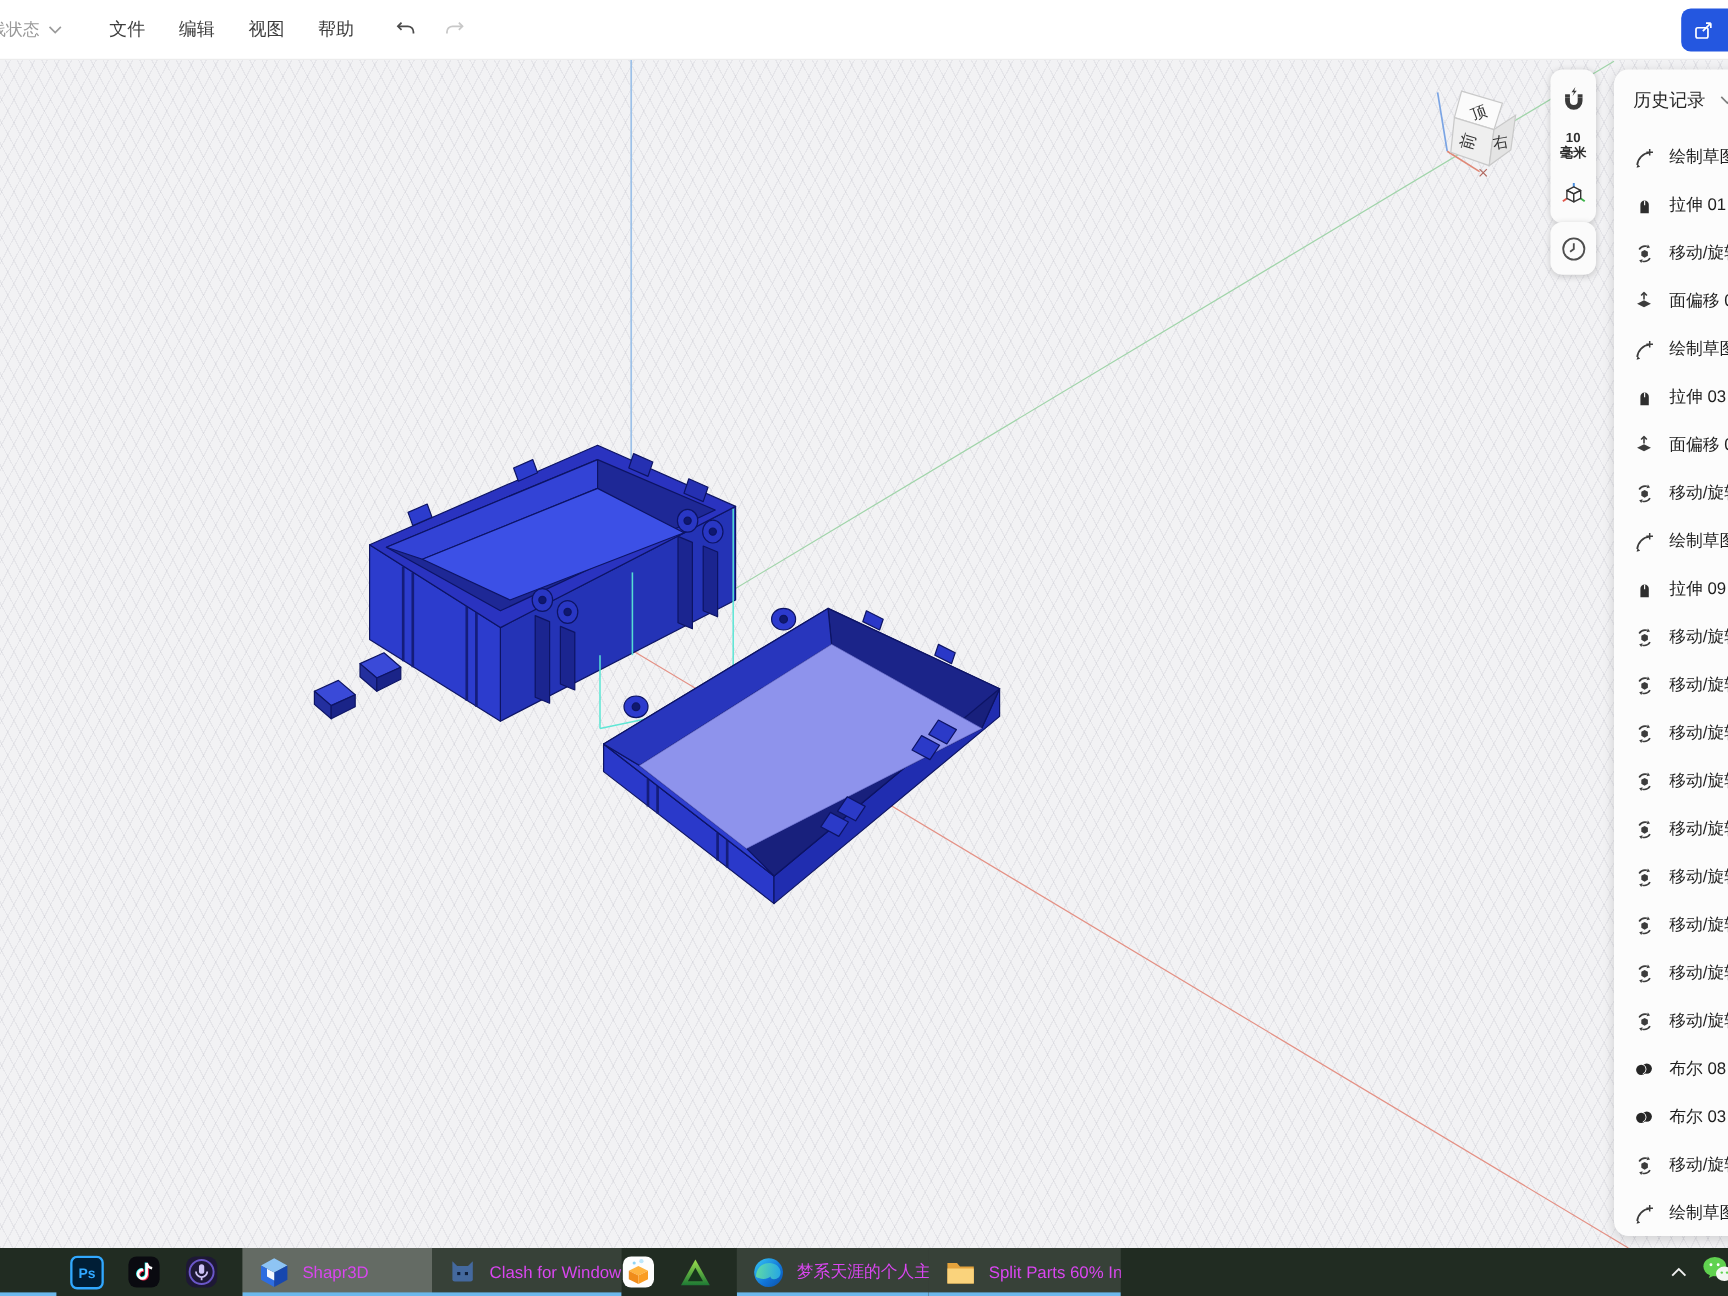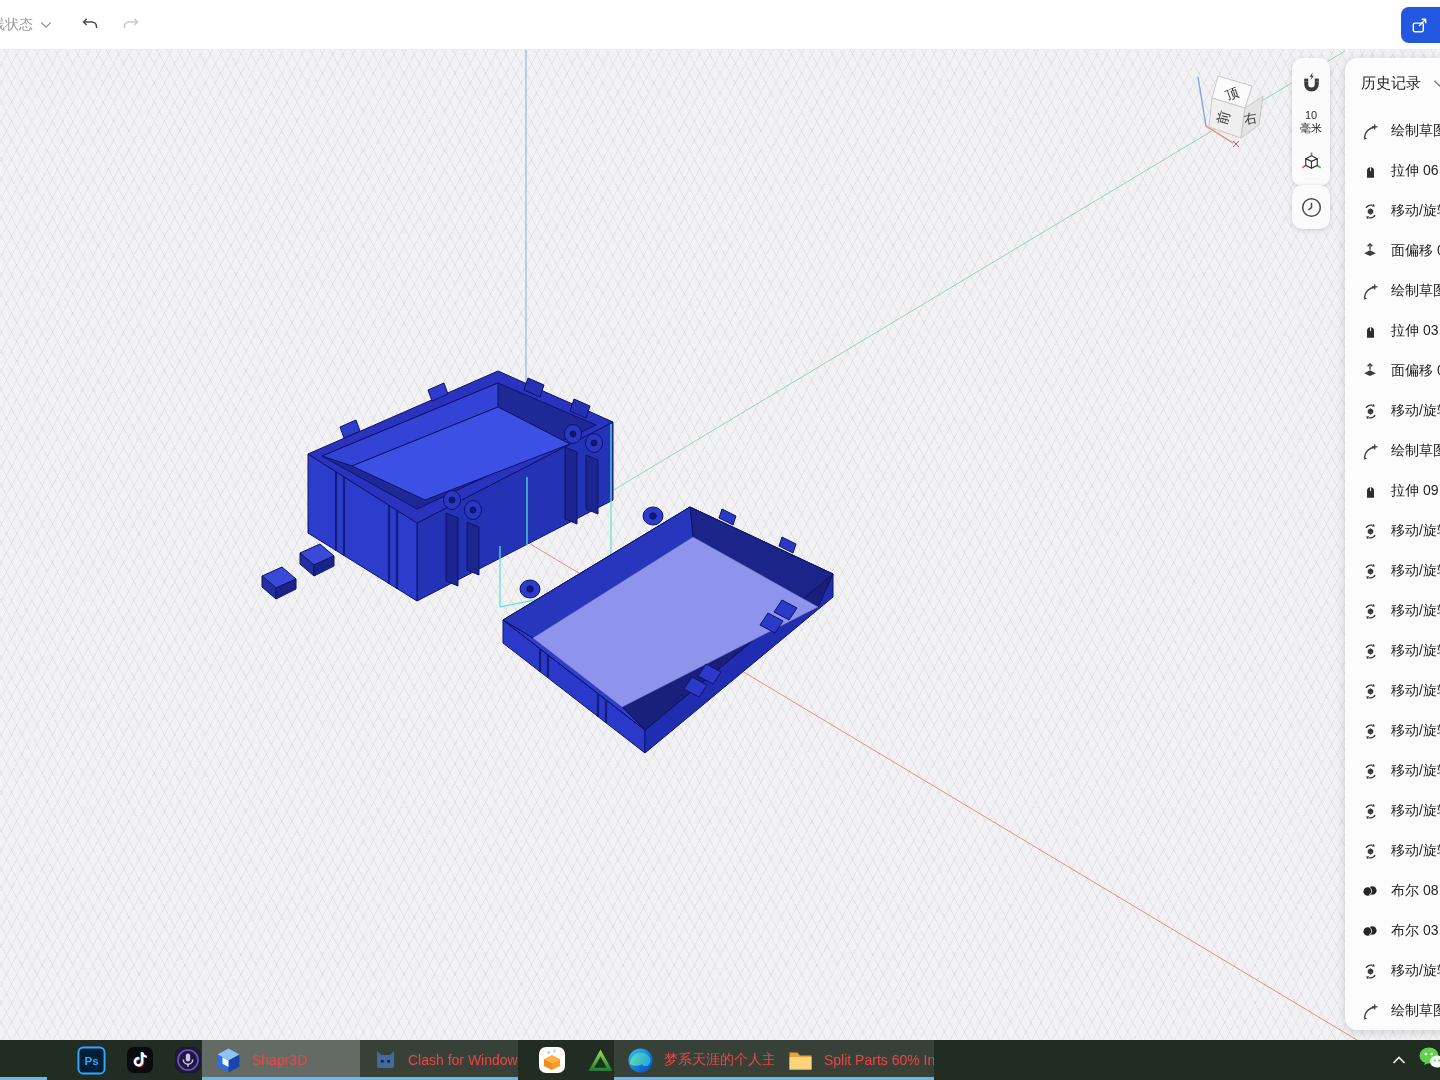--- a/index.html
+++ b/index.html
@@ -50,21 +50,21 @@
     position:absolute; left:1292px; top:8px; width:38px;
     background:#fbfbfb; border-radius:10px;
     box-shadow:0 1px 5px rgba(0,0,0,.16);
     display:flex; flex-direction:column; align-items:center;
     padding:7px 0; gap:6px; z-index:4;
   }
   .snap-btn {
     width:34px; min-height:34px; border:none; background:none;
     display:flex; flex-direction:column; align-items:center; justify-content:center;
   }
-  .grid-label { font-size:11px; font-weight:normal; color:#2e2e2e; line-height:1.2; text-align:center; }
+  .grid-label { font-size:11px; font-weight:bold; color:#2e2e2e; line-height:1.2; text-align:center; }
   .history-toggle {
     position:absolute; left:1292px; top:135px; width:38px; height:44px;
     background:#fbfbfb; border:none; border-radius:10px;
     box-shadow:0 1px 5px rgba(0,0,0,.16);
     display:flex; align-items:center; justify-content:center; z-index:4;
   }
 
   
   .history {
     position:absolute; left:1345px; top:8px; width:122px; height:972px;
@@ -85,51 +85,57 @@
   .taskbar {
     position:absolute; left:0; top:1040px; width:1440px; height:40px;
     background:#212c22; display:flex; align-items:stretch;
     padding-left:58px; z-index:7;
   }
   .tb-partial {
     position:absolute; left:0; bottom:0; width:47px; height:3px;
     background:var(--indicator,#6cb8ec);
   }
   .tb-pin {
-    width:48px; display:flex; align-items:center; justify-content:flex-end;
+    width:48px; display:flex; align-items:center; justify-content:flex-start;
     position:relative; background:none; border:none;
   }
   .tb-app {
     display:flex; align-items:center; gap:10px; padding:0 13px;
     position:relative; border:none; background:rgba(255,255,255,.10);
     overflow:hidden;
   }
   .tb-app.active { background:rgba(255,255,255,.30); }
   .tb-app.running::after {
     content:""; position:absolute; left:0; right:0; bottom:0; height:3px;
     background:var(--indicator,#6cb8ec);
   }
   .app-shapr3d { width:158px; } .app-clash { width:158px; }
   .app-edge { width:160px; } .app-folder { width:160px; }
-  .tb-label { font-size:14px; color:#ef4444; white-space:nowrap; }
+  .tb-label { font-size:14px; color:#d946ef; white-space:nowrap; }
   .tb-icon { display:flex; align-items:center; }
   .tb-tray { margin-left:auto; display:flex; align-items:center; gap:12px; padding-right:0; }
   .tray-btn { background:none; border:none; display:flex; align-items:center; }
   .wechat-wrap { margin-right:-5px; display:flex; }
 </style>
 </head>
 <body>
 
 <header class="menubar">
   <div class="status">
     <span>线状态</span>
     <svg width="12" height="8" viewBox="0 0 14 9">
         <polyline points="1.5,1.5 7,7 12.5,1.5" fill="none" stroke="#9a9a9a" stroke-width="1.6"></polyline>
       </svg>
   </div>
+  <nav class="menu" id="menu-items">
+      <button class="menu-item">文件</button>
+      <button class="menu-item">编辑</button>
+      <button class="menu-item">视图</button>
+      <button class="menu-item">帮助</button>
+    </nav>
   <div class="undo-redo">
     <button class="icon-btn">
       <svg width="19" height="19" viewBox="0 0 22 22">
           <path d="M6.5,4.5 L3,8 l3.5,3.5" fill="none" stroke="#4a4a4a" stroke-width="1.7"></path>
           <path d="M3,8 h9.5 a5.5,5.5 0 0 1 5.5,5.5 V15" fill="none" stroke="#4a4a4a" stroke-width="1.7"></path>
         </svg>
     </button>
     <button class="icon-btn">
       <svg width="19" height="19" viewBox="0 0 22 22">
           <path d="M15.5,4.5 L19,8 l-3.5,3.5" fill="none" stroke="#c8c8c8" stroke-width="1.7"></path>
@@ -287,21 +293,21 @@
           </span>
           <span class="h-label">绘制草图</span>
         </div>
         <div class="h-item">
           <span class="h-icon">
             <svg width="15" height="15" viewBox="0 0 18 18">
               <path d="M4.8,16.5 V8 a4.2,4.2 0 0 1 8.4,0 V16.5 Z" fill="#2e2e2e"></path>
               <line x1="9" y1="4" x2="9" y2="8.5" stroke="#f5f5f5" stroke-width="1.2"></line>
             </svg>
           </span>
-          <span class="h-label">拉伸 06</span>
+          <span class="h-label">拉伸 01</span>
         </div>
         <div class="h-item">
           <span class="h-icon">
             <svg width="17" height="17" viewBox="0 0 18 18">
               <polygon points="9,5.6 11.9,7.3 11.9,10.7 9,12.4 6.1,10.7 6.1,7.3" fill="#3c3c3c"></polygon>
               <path d="M4.2,5.2 A6.4,6.4 0 0 1 11,2.4" fill="none" stroke="#3c3c3c" stroke-width="1.4"></path>
               <polygon points="11.9,0.9 13.8,3.4 10.7,4.2" fill="#3c3c3c"></polygon>
               <path d="M13.8,12.8 A6.4,6.4 0 0 1 7,15.6" fill="none" stroke="#3c3c3c" stroke-width="1.4"></path>
               <polygon points="6.1,17.1 4.2,14.6 7.3,13.8" fill="#3c3c3c"></polygon>
             </svg>

